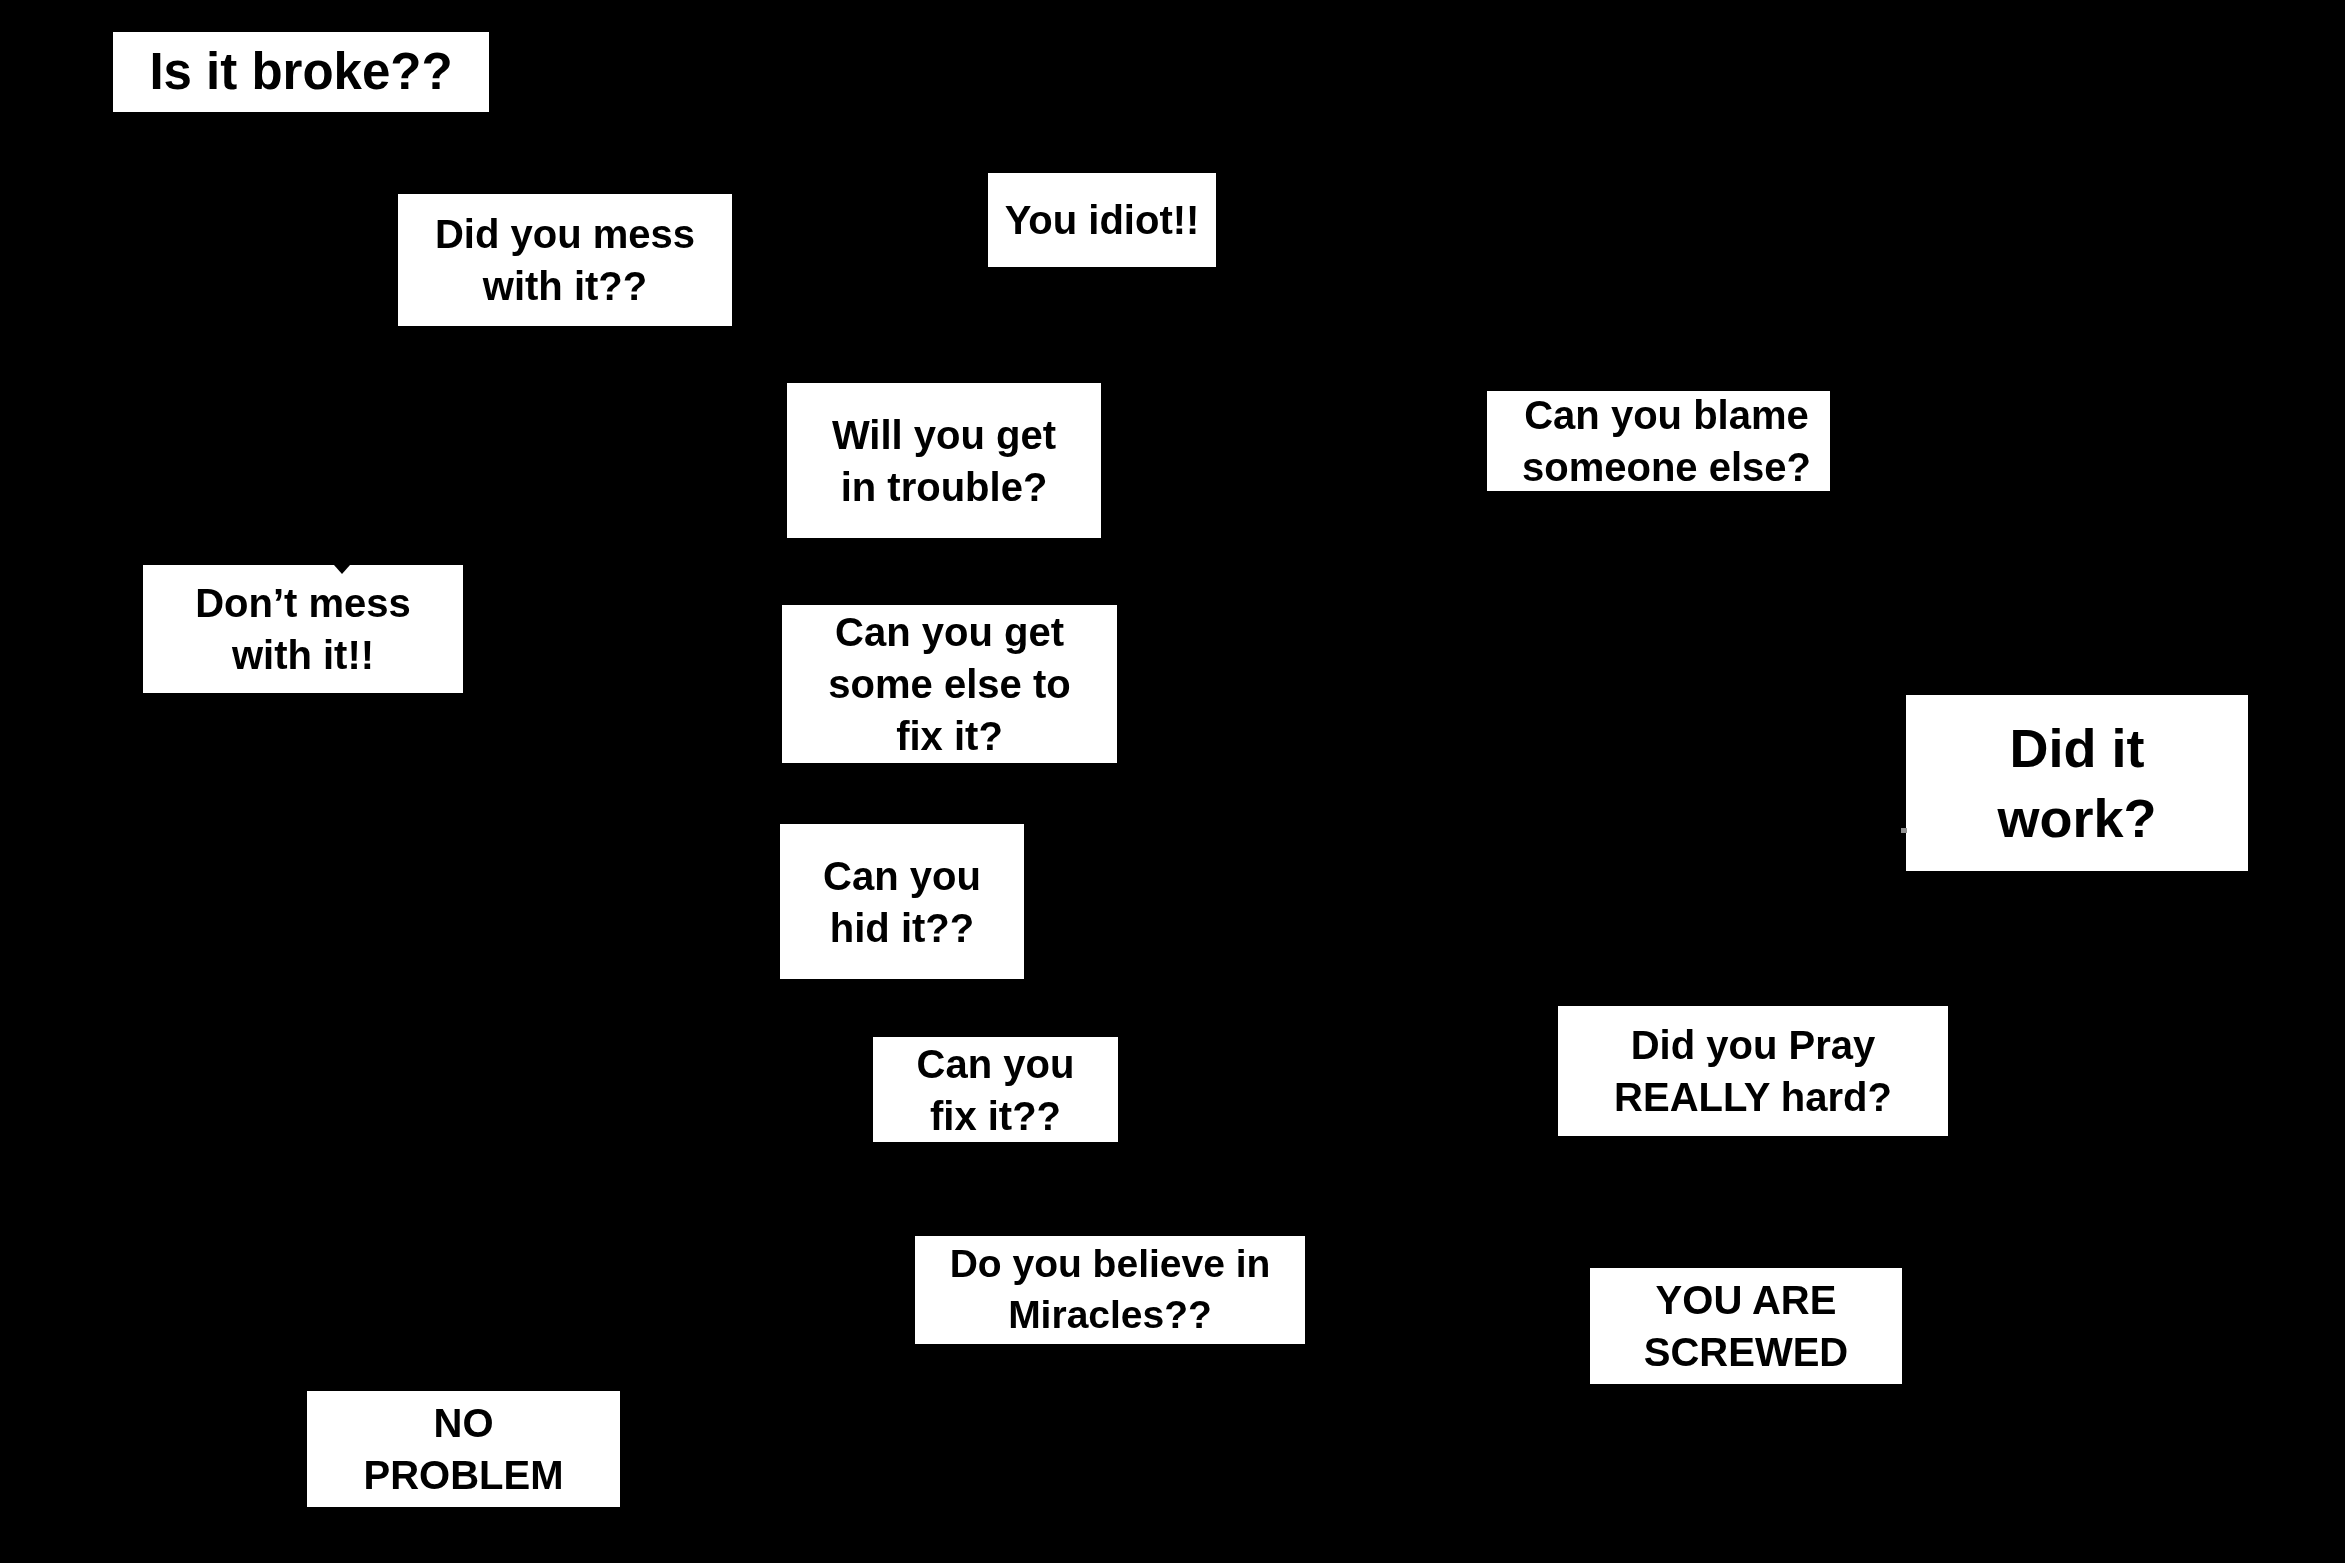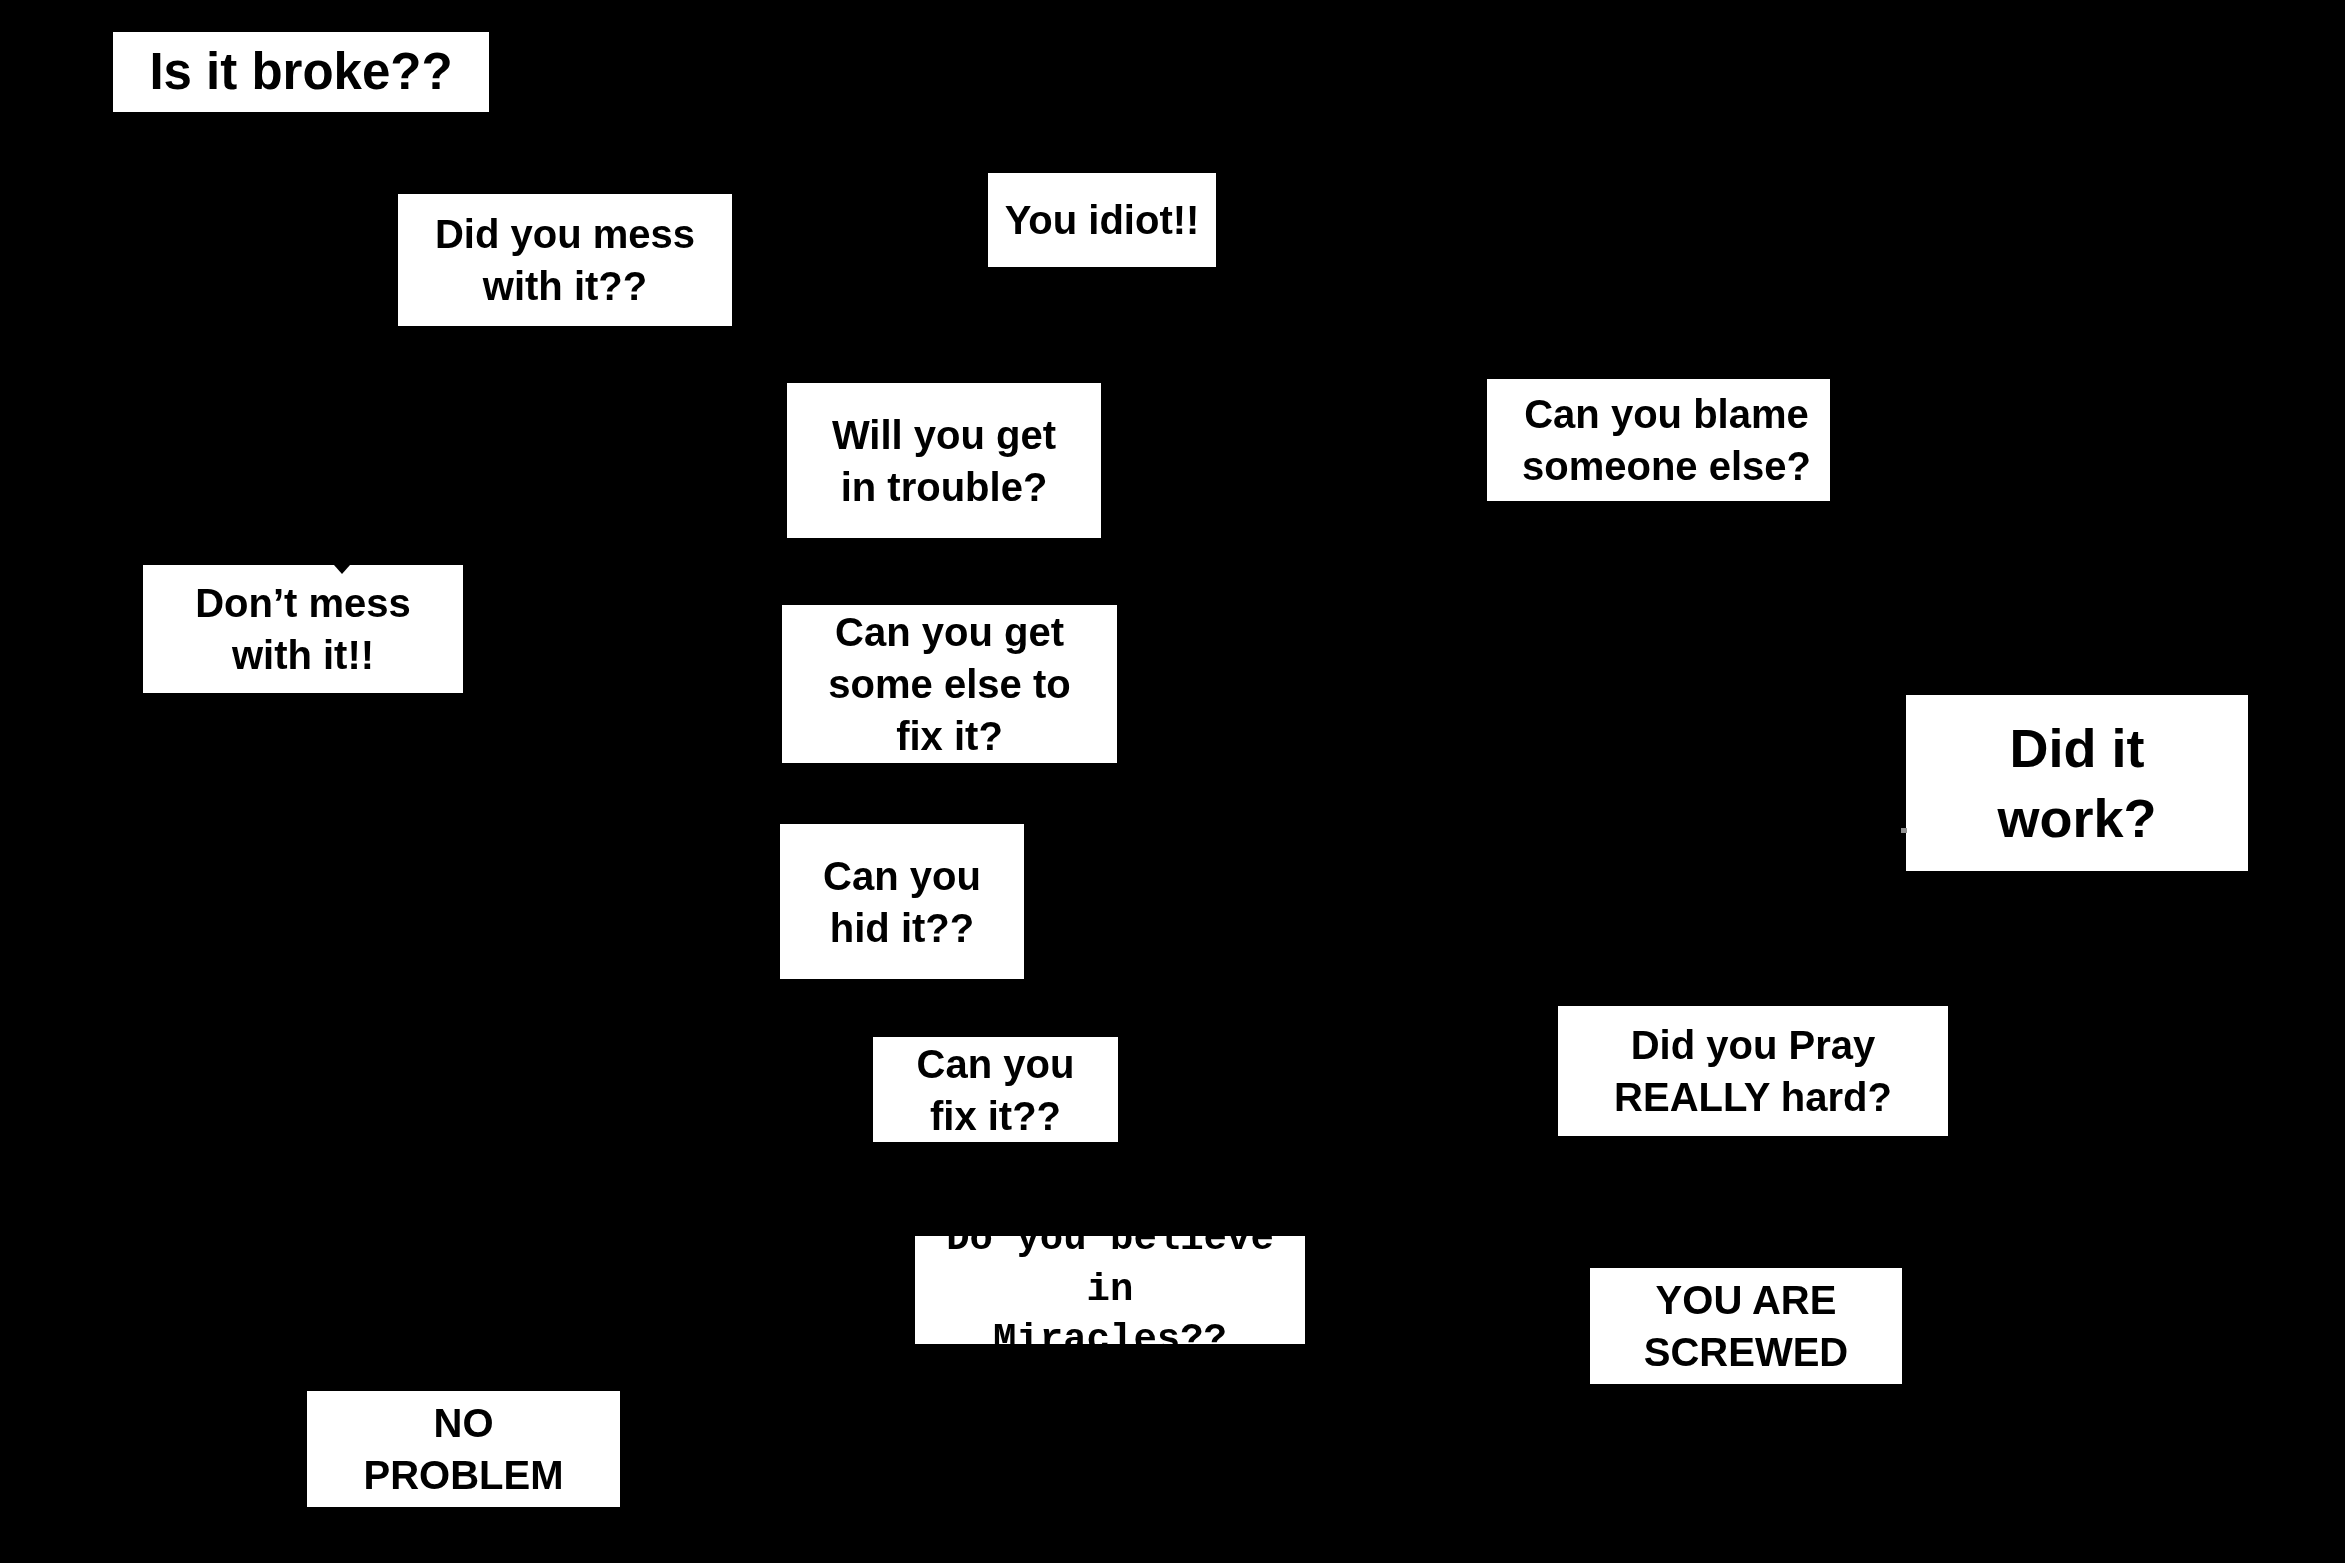--- a/index.html
+++ b/index.html
@@ -35,28 +35,28 @@
   .node-label {
     white-space: pre-line;
     display: block;
     width: 100%;
   }
   
   #n-is-it-broke            { left: 113px;  top: 32px;   width: 376px; height: 80px;  font-size: 51px; }
   #n-did-you-mess           { left: 398px;  top: 194px;  width: 334px; height: 132px; }
   #n-you-idiot              { left: 988px;  top: 162px;  width: 228px; height: 94px; margin-top: 11px;  }
   #n-will-you-get-in-trouble{ left: 787px;  top: 383px;  width: 314px; height: 155px; }
-  #n-can-you-blame          { left: 1487px; top: 379px;  width: 343px; height: 122px; padding-left: 16px; }
+  #n-can-you-blame          { left: 1487px; top: 391px;  width: 343px; height: 100px; padding-left: 16px; }
   #n-dont-mess              { left: 123px;  top: 565px;  width: 320px; height: 128px; margin-left: 20px; }
   #n-can-you-get-some-else  { left: 782px;  top: 605px;  width: 335px; height: 158px; }
   #n-did-it-work            { left: 1906px; top: 695px;  width: 342px; height: 176px; font-size: 54px; }
   #n-can-you-hid            { left: 780px;  top: 824px;  width: 244px; height: 155px; }
   #n-can-you-fix            { left: 873px;  top: 1037px; width: 245px; height: 105px; }
   #n-did-you-pray           { left: 1558px; top: 1006px; width: 390px; height: 130px; }
-  #n-do-you-believe         { left: 915px;  top: 1236px; width: 390px; height: 108px; font-size: 39px; font-family: Liberation Mono, monospace; }
+  #n-do-you-believe         { left: 915px;  top: 1236px; width: 390px; height: 108px; font-size: 39px; }
   #n-you-are-screwed        { left: 1590px; top: 1268px; width: 312px; height: 116px; }
   #n-no-problem             { left: 307px;  top: 1391px; width: 313px; height: 116px; }
 
   
   .artifact-notch {
     position: absolute;
     left: 334px; top: 565px;
     width: 0; height: 0;
     border-left: 8px solid transparent;
     border-right: 8px solid transparent;

